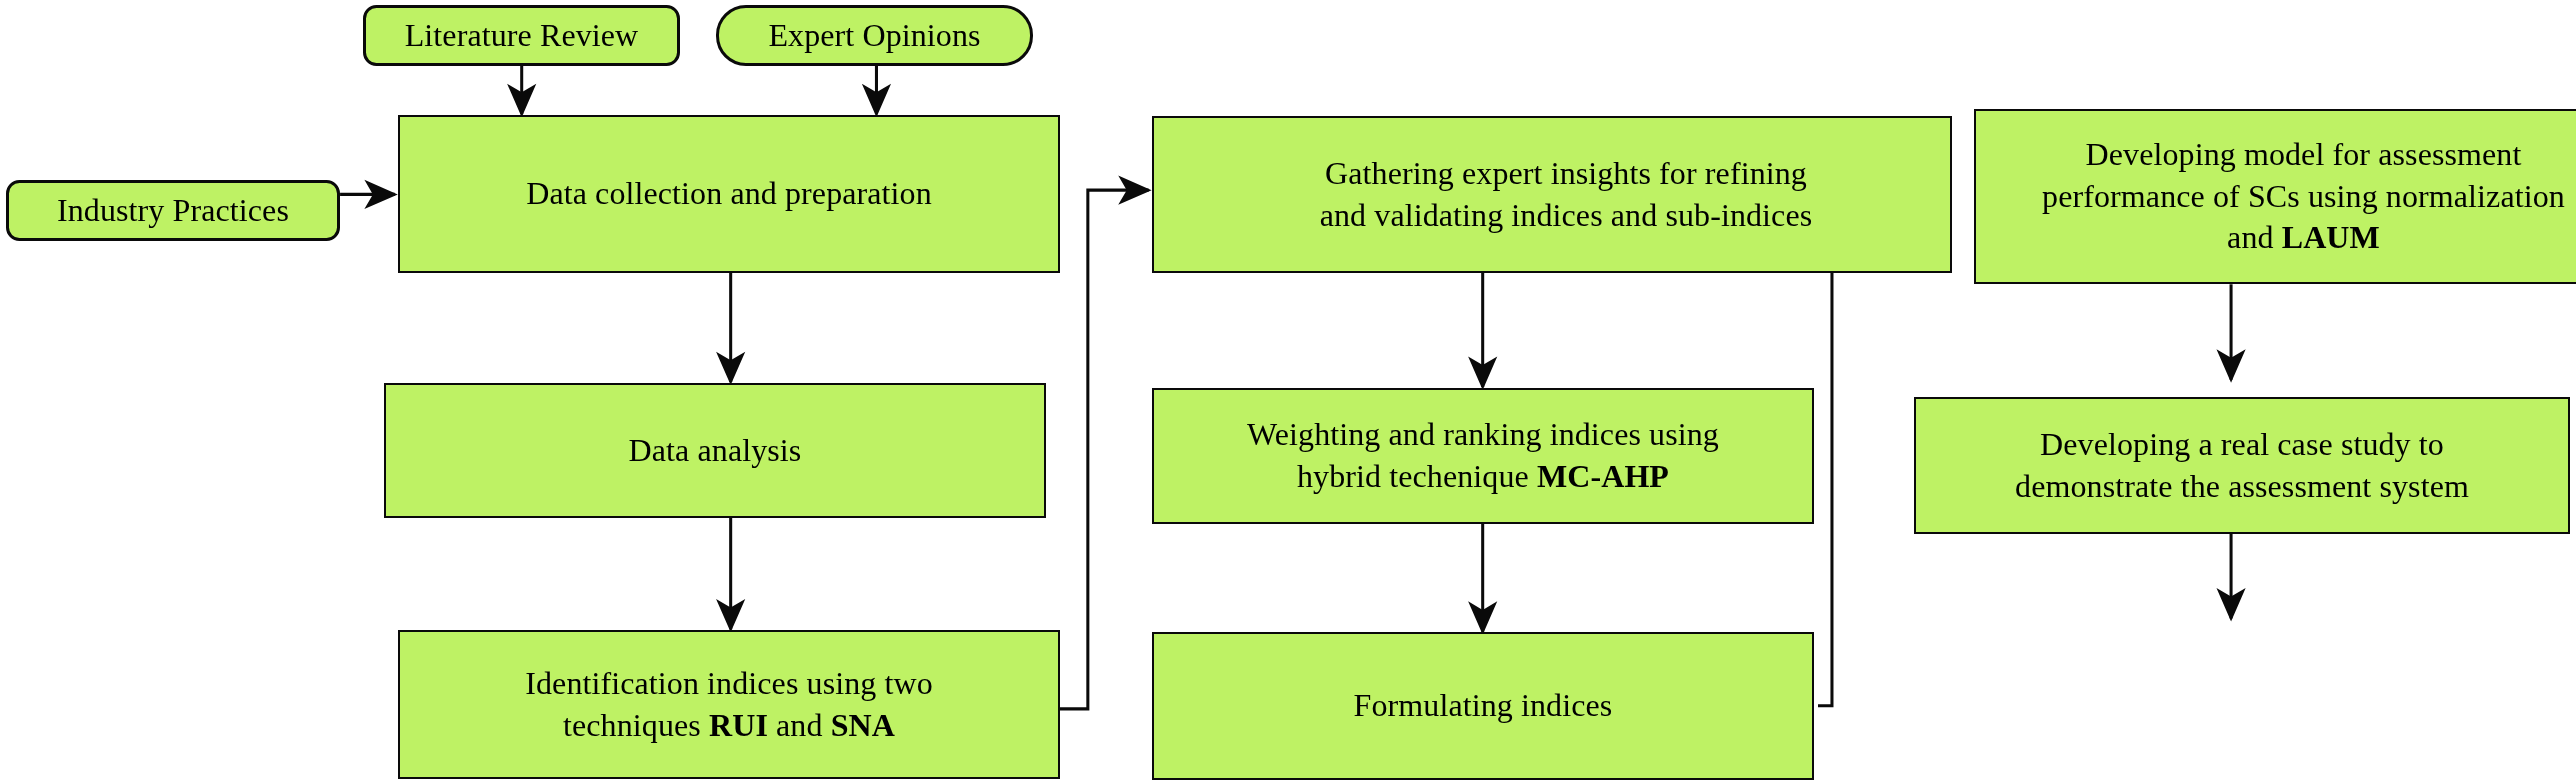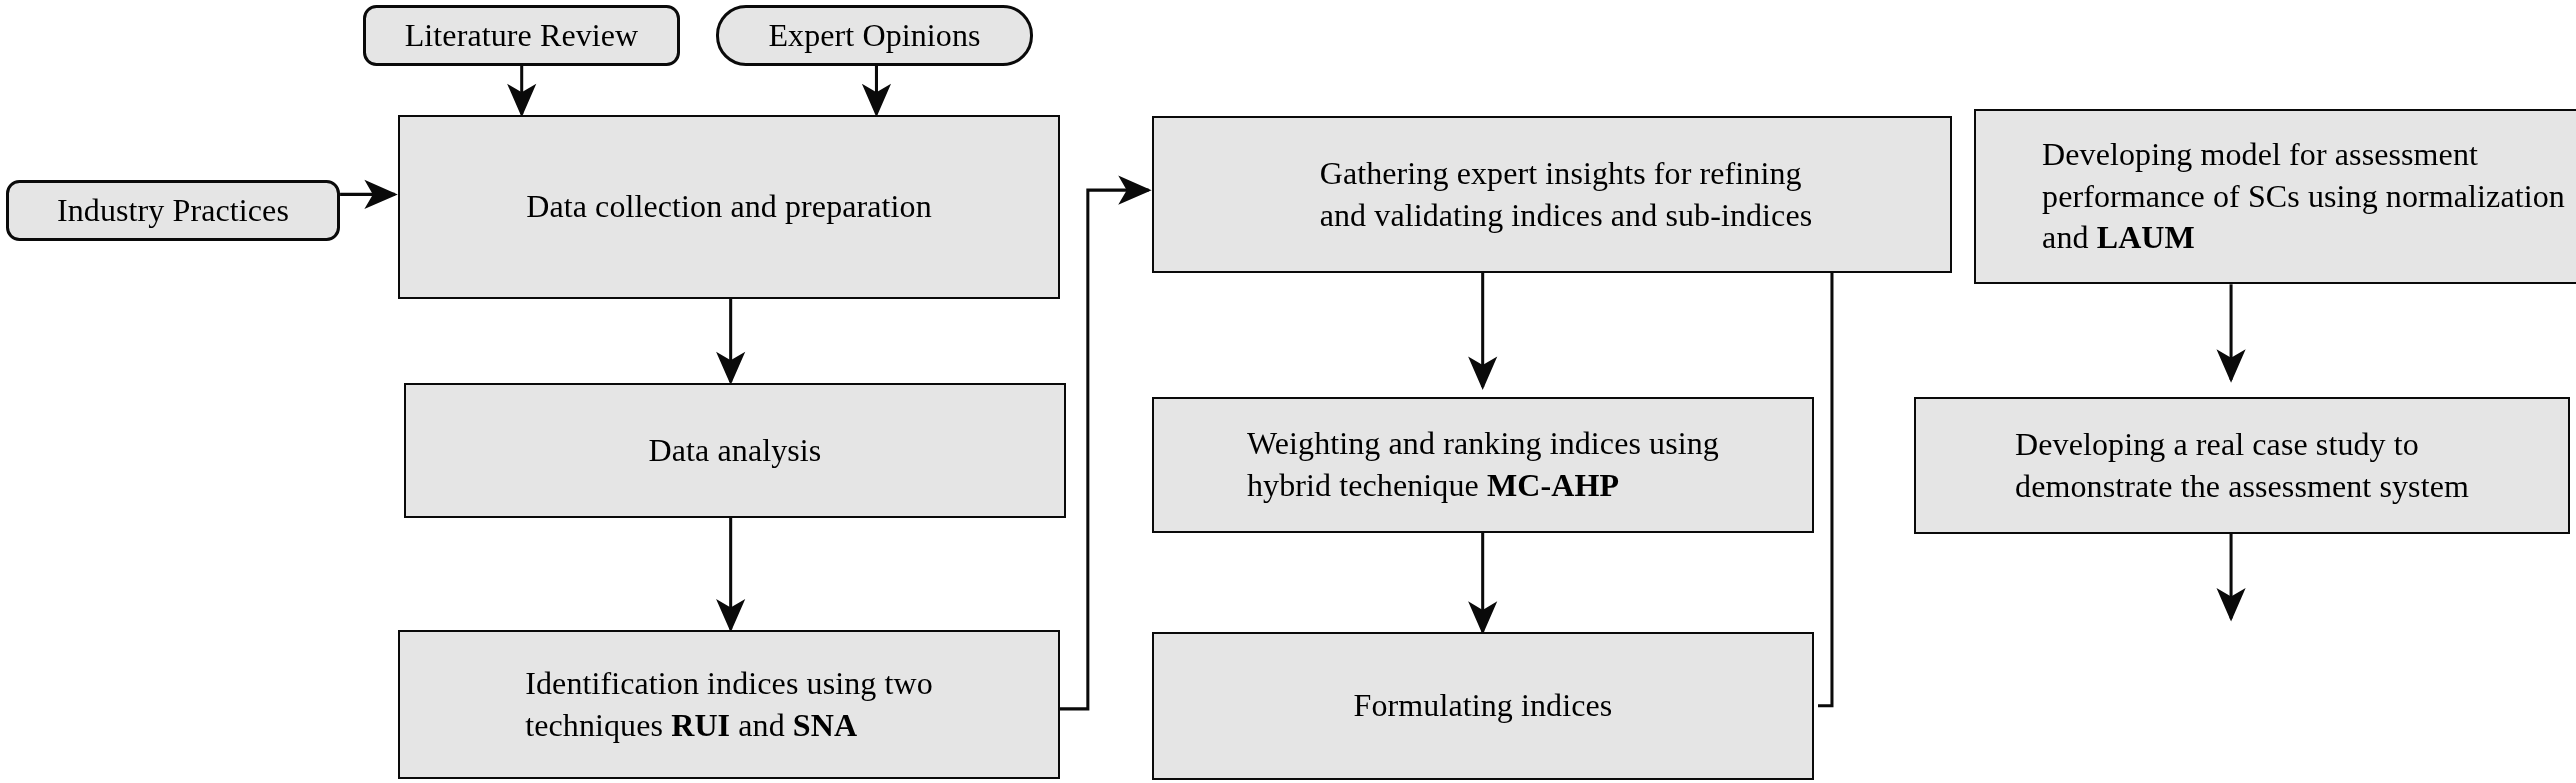--- a/index.html
+++ b/index.html
@@ -20,25 +20,26 @@
     position: absolute;
     left: 0;
     top: 0;
     width: 2576px;
     height: 783px;
     pointer-events: none;
   }
   .node {
     position: absolute;
     box-sizing: border-box;
-    background: #e5e5e5;
+    background: #bef264;
     border: 2.4px solid #0a0a0a;
     display: flex;
     align-items: center;
     justify-content: center;
+    text-align: center;
     color: #000000;
     line-height: 1.30;
   }
   .node.rounded {
     border-radius: 13.4px;
     border-width: 3px;
   }
   .node .txt {
     display: block;
     padding: 0 11px;
@@ -116,37 +117,37 @@
   </div>
 
   <div class="node rounded small" style="left:716px; top:4.9px; width:317px; height:61px;border-radius:30px;">
     <span class="txt">Expert Opinions</span>
   </div>
 
   <div class="node rounded small" style="left:6px; top:180px; width:334px; height:61px;">
     <span class="txt">Industry Practices</span>
   </div>
 
-  <div class="node" style="left:398px; top:115px; width:662px; height:184px;">
+  <div class="node" style="left:398px; top:115px; width:662px; height:158px;">
     <span class="txt">Data collection and preparation</span>
   </div>
 
-  <div class="node" style="left:404px; top:383px; width:662px; height:135px;">
+  <div class="node" style="left:384px; top:383px; width:662px; height:135px;">
     <span class="txt">Data analysis</span>
   </div>
 
   <div class="node" style="left:398px; top:630px; width:662px; height:149px;">
     <span class="txt rich">Identification indices  using two<br>techniques <b class="bold">RUI</b> and  <b class="bold">SNA</b></span>
   </div>
 
   <div class="node" style="left:1152px; top:116px; width:800px; height:157px;padding-left:28px;">
     <span class="txt rich">Gathering expert insights for refining<br>and validating indices and sub-indices</span>
   </div>
 
-  <div class="node" style="left:1152px; top:397px; width:662px; height:136px;">
+  <div class="node" style="left:1152px; top:388px; width:662px; height:136px;">
     <span class="txt rich">Weighting and ranking indices using<br>hybrid techenique <b class="bold">MC-AHP</b></span>
   </div>
 
   <div class="node" style="left:1152px; top:632px; width:662px; height:148px;">
     <span class="txt">Formulating indices</span>
   </div>
 
   <div class="node" style="left:1974px; top:109px; width:659px; height:175px;">
     <span class="txt rich">Developing model for assessment<br>performance of  SCs using normalization<br>and <b class="bold">LAUM</b></span>
   </div>

